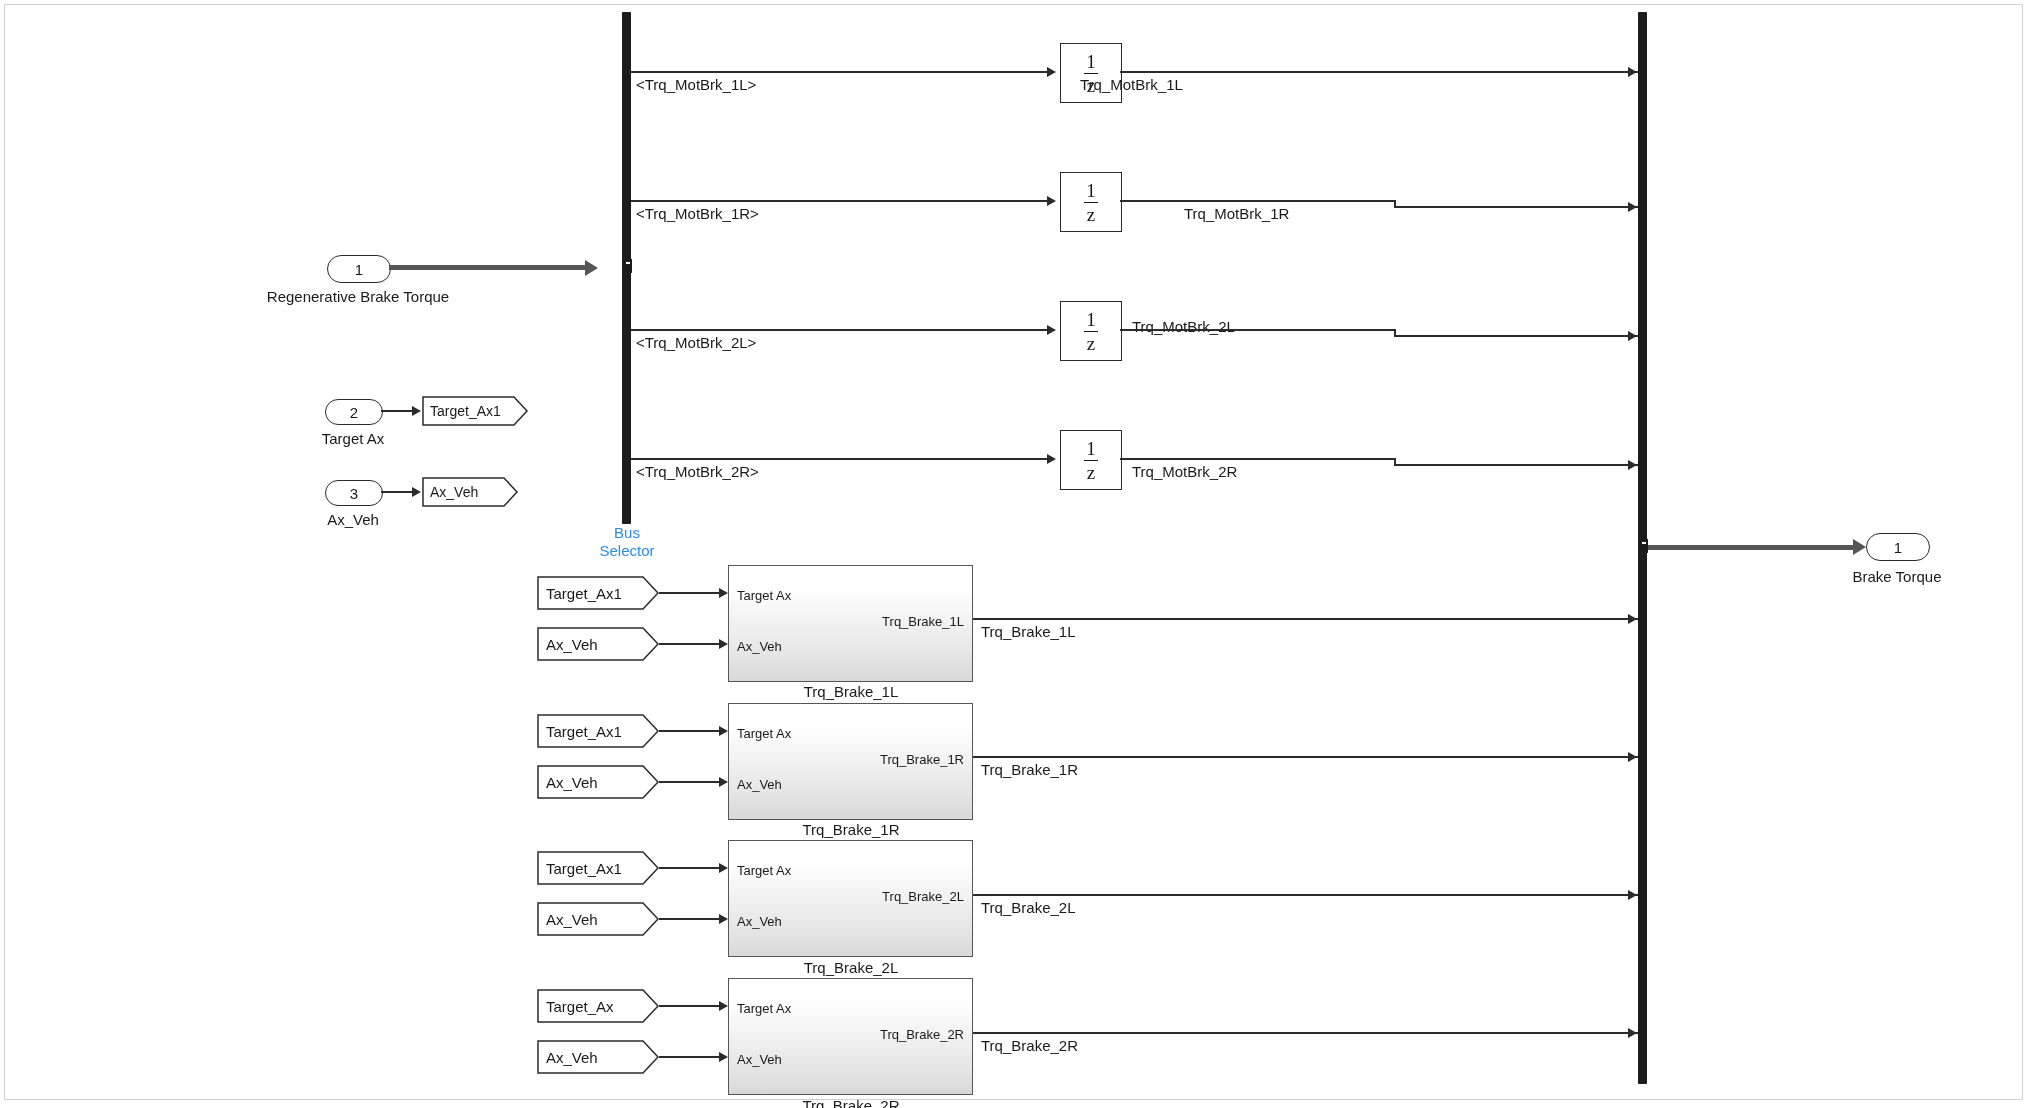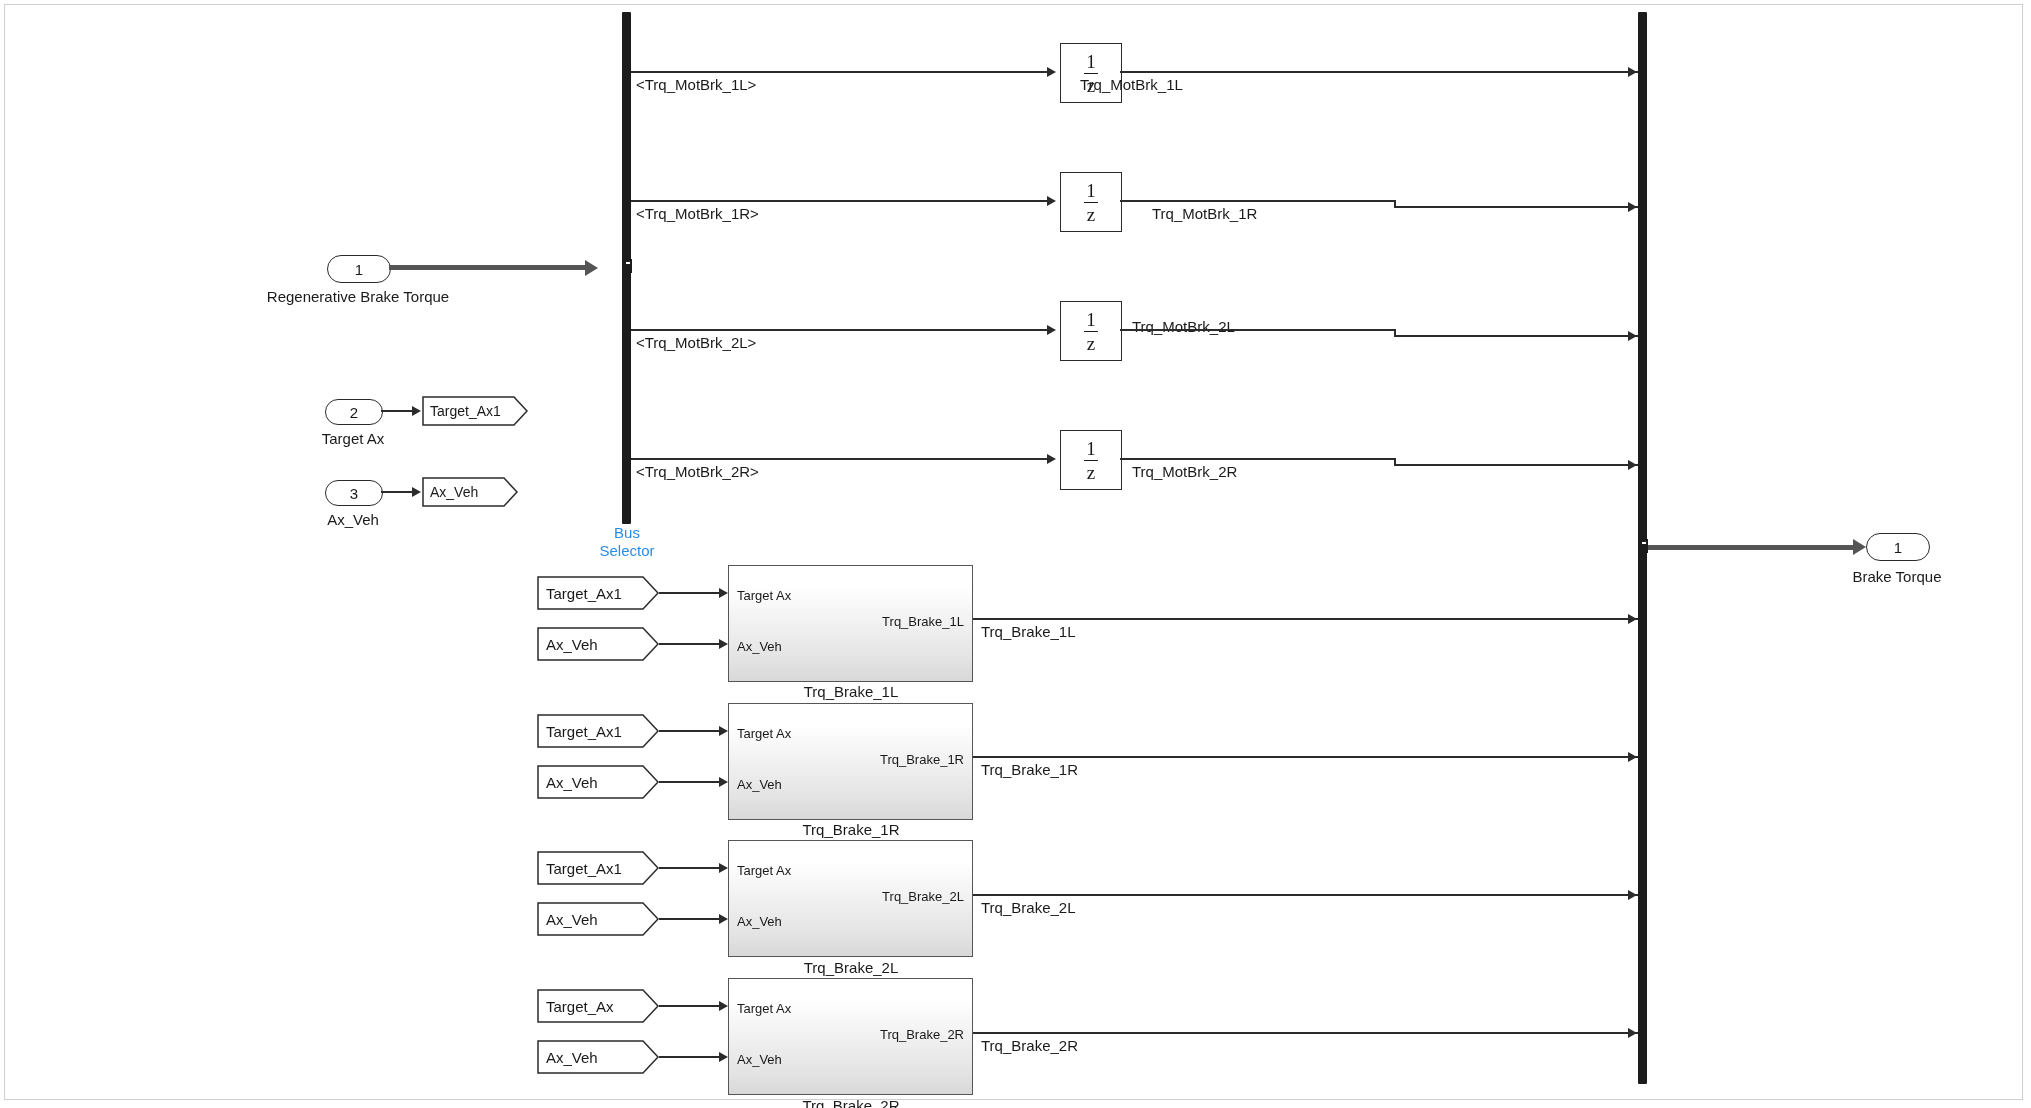--- a/index.html
+++ b/index.html
@@ -236,21 +236,21 @@
   <div class="label" style="left:636px; top:205px;">&lt;Trq_MotBrk_1R&gt;</div>
   <div class="wire h" style="left:631px; top:200px; width:418px;"></div>
   <div class="arrow" style="left:1047px; top:196px;"></div>
   <div class="delay" style="left:1060px; top:172px; width:60px; height:58px;">
     <div class="frac">
       <span class="num">1</span>
       <span class="bar"></span>
       <span class="den">z</span>
     </div>
   </div>
-  <div class="label" style="left:1152px; top:205px;">Trq_MotBrk_1R</div>
+  <div class="label" style="left:1184px; top:205px;">Trq_MotBrk_1R</div>
   <div class="wire h" style="left:1120px; top:200px; width:275px;"></div>
   <div class="wire v" style="left:1394px; top:200px; height:8px;"></div>
   <div class="wire h" style="left:1394px; top:206px; width:244px;"></div>
   <div class="arrow" style="left:1628px; top:202px;"></div>
 
   <div class="label" style="left:636px; top:334px;">&lt;Trq_MotBrk_2L&gt;</div>
   <div class="wire h" style="left:631px; top:329px; width:418px;"></div>
   <div class="arrow" style="left:1047px; top:325px;"></div>
   <div class="delay" style="left:1060px; top:301px; width:60px; height:58px;">
     <div class="frac">

